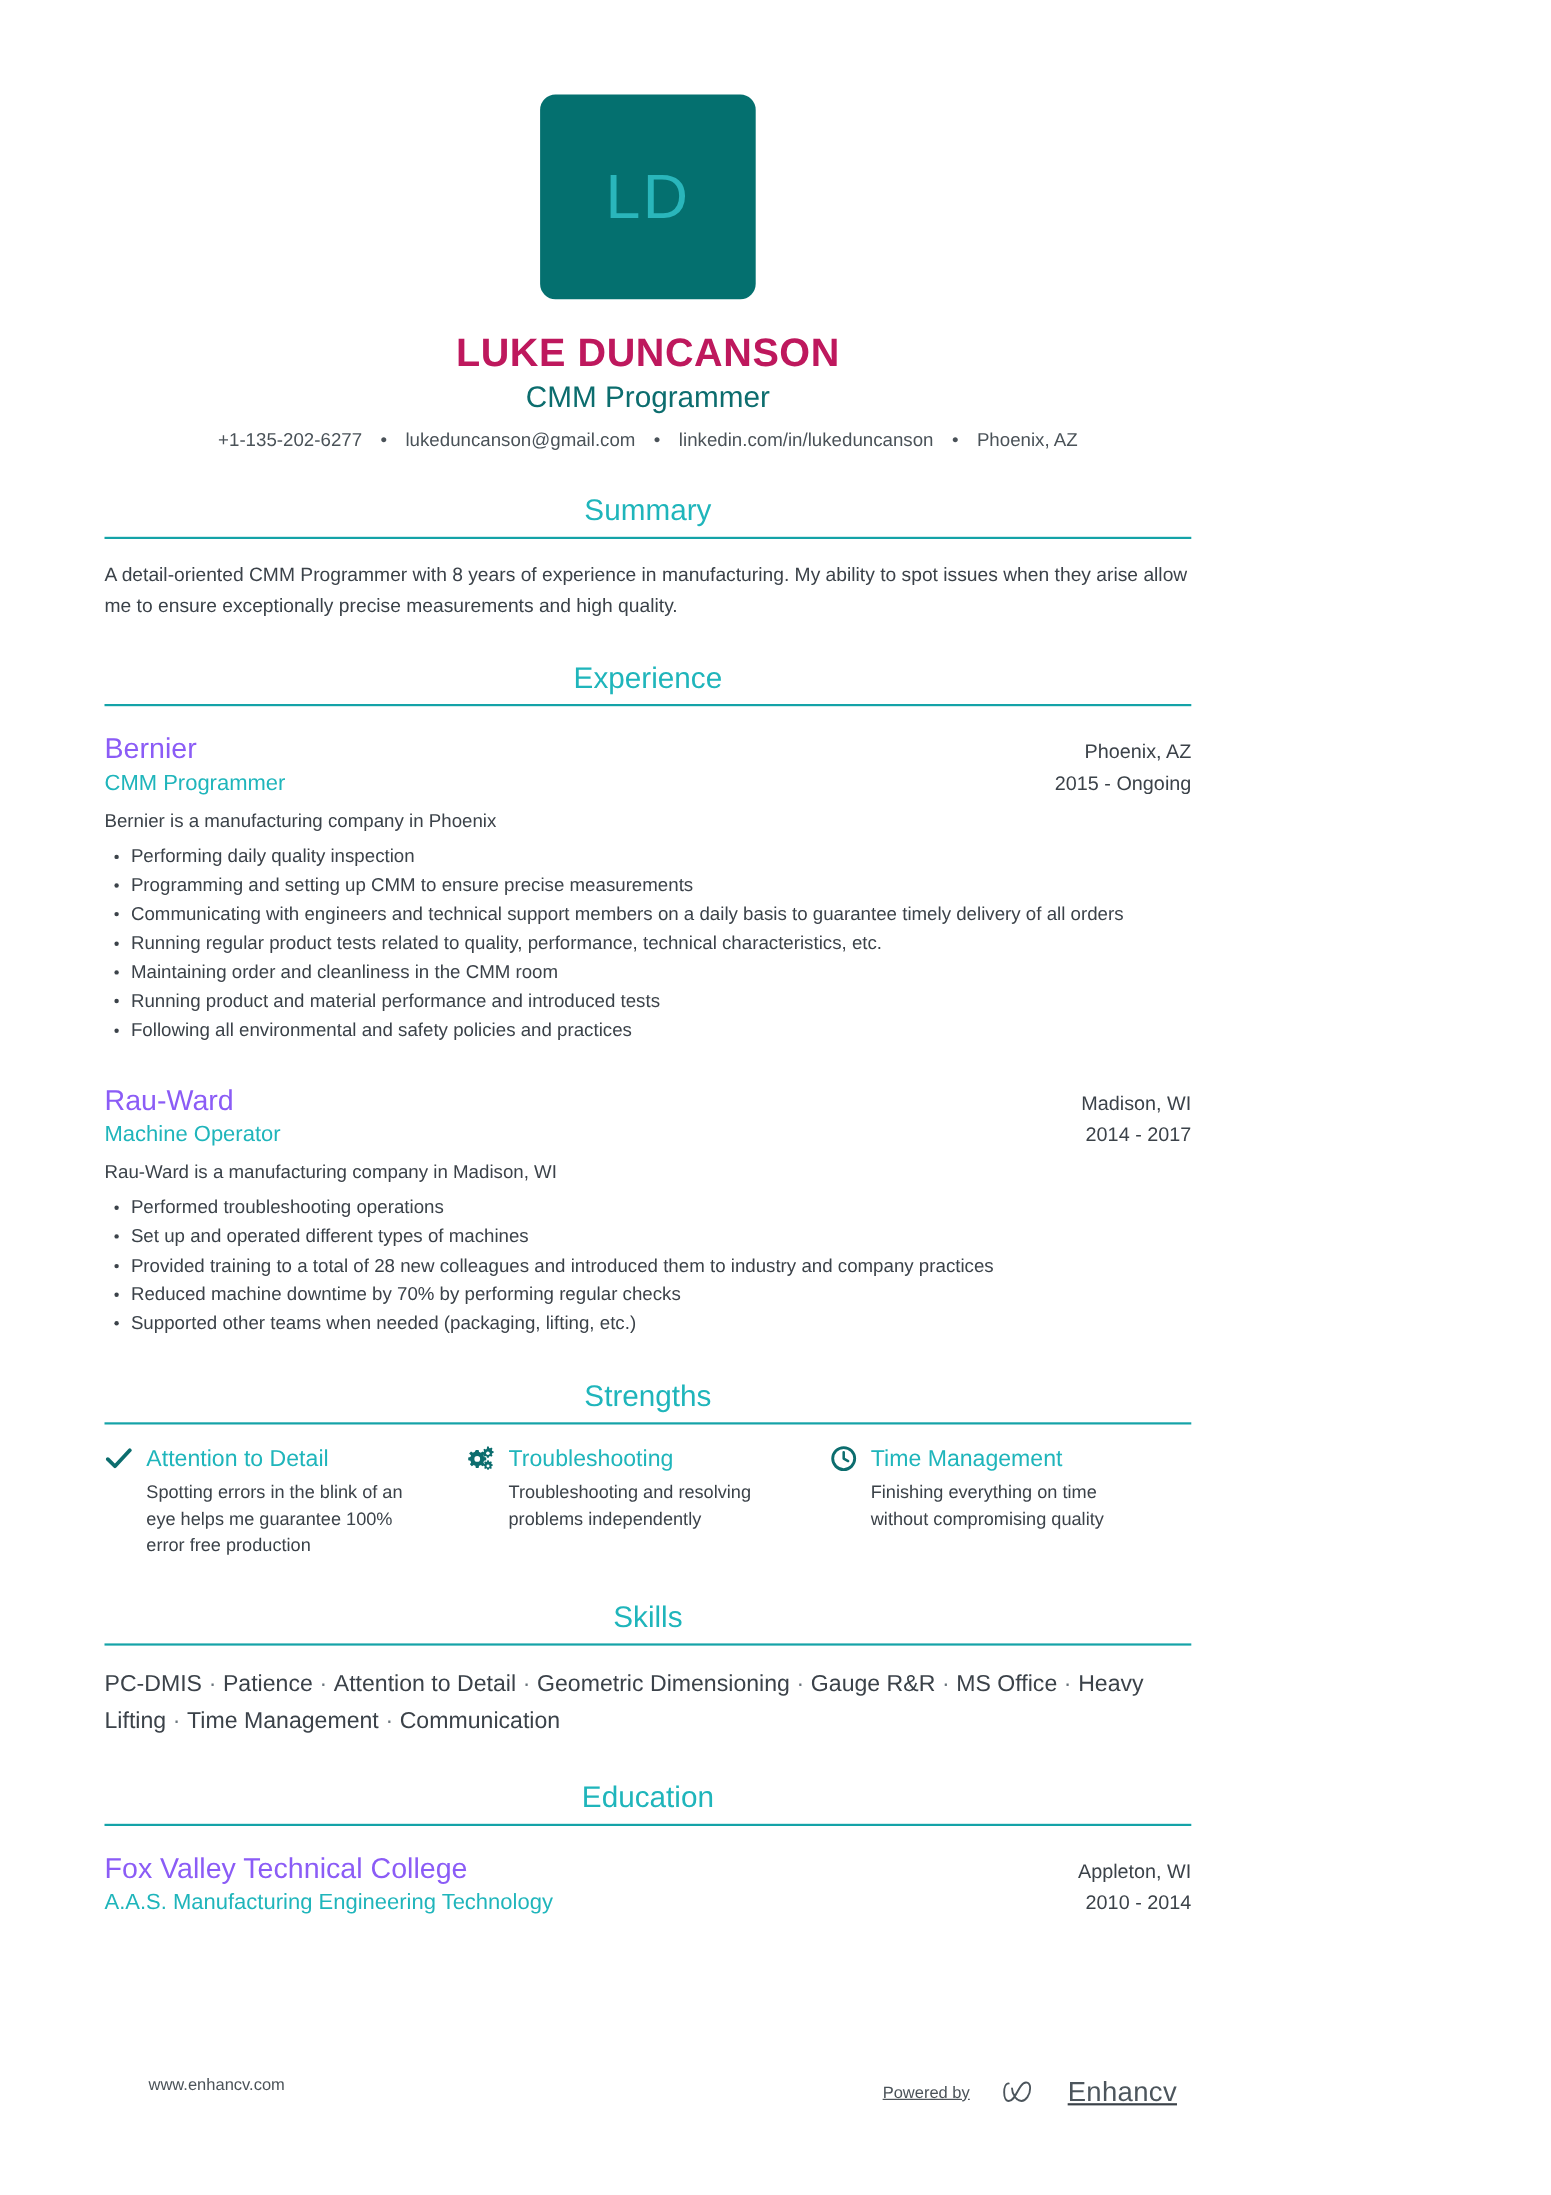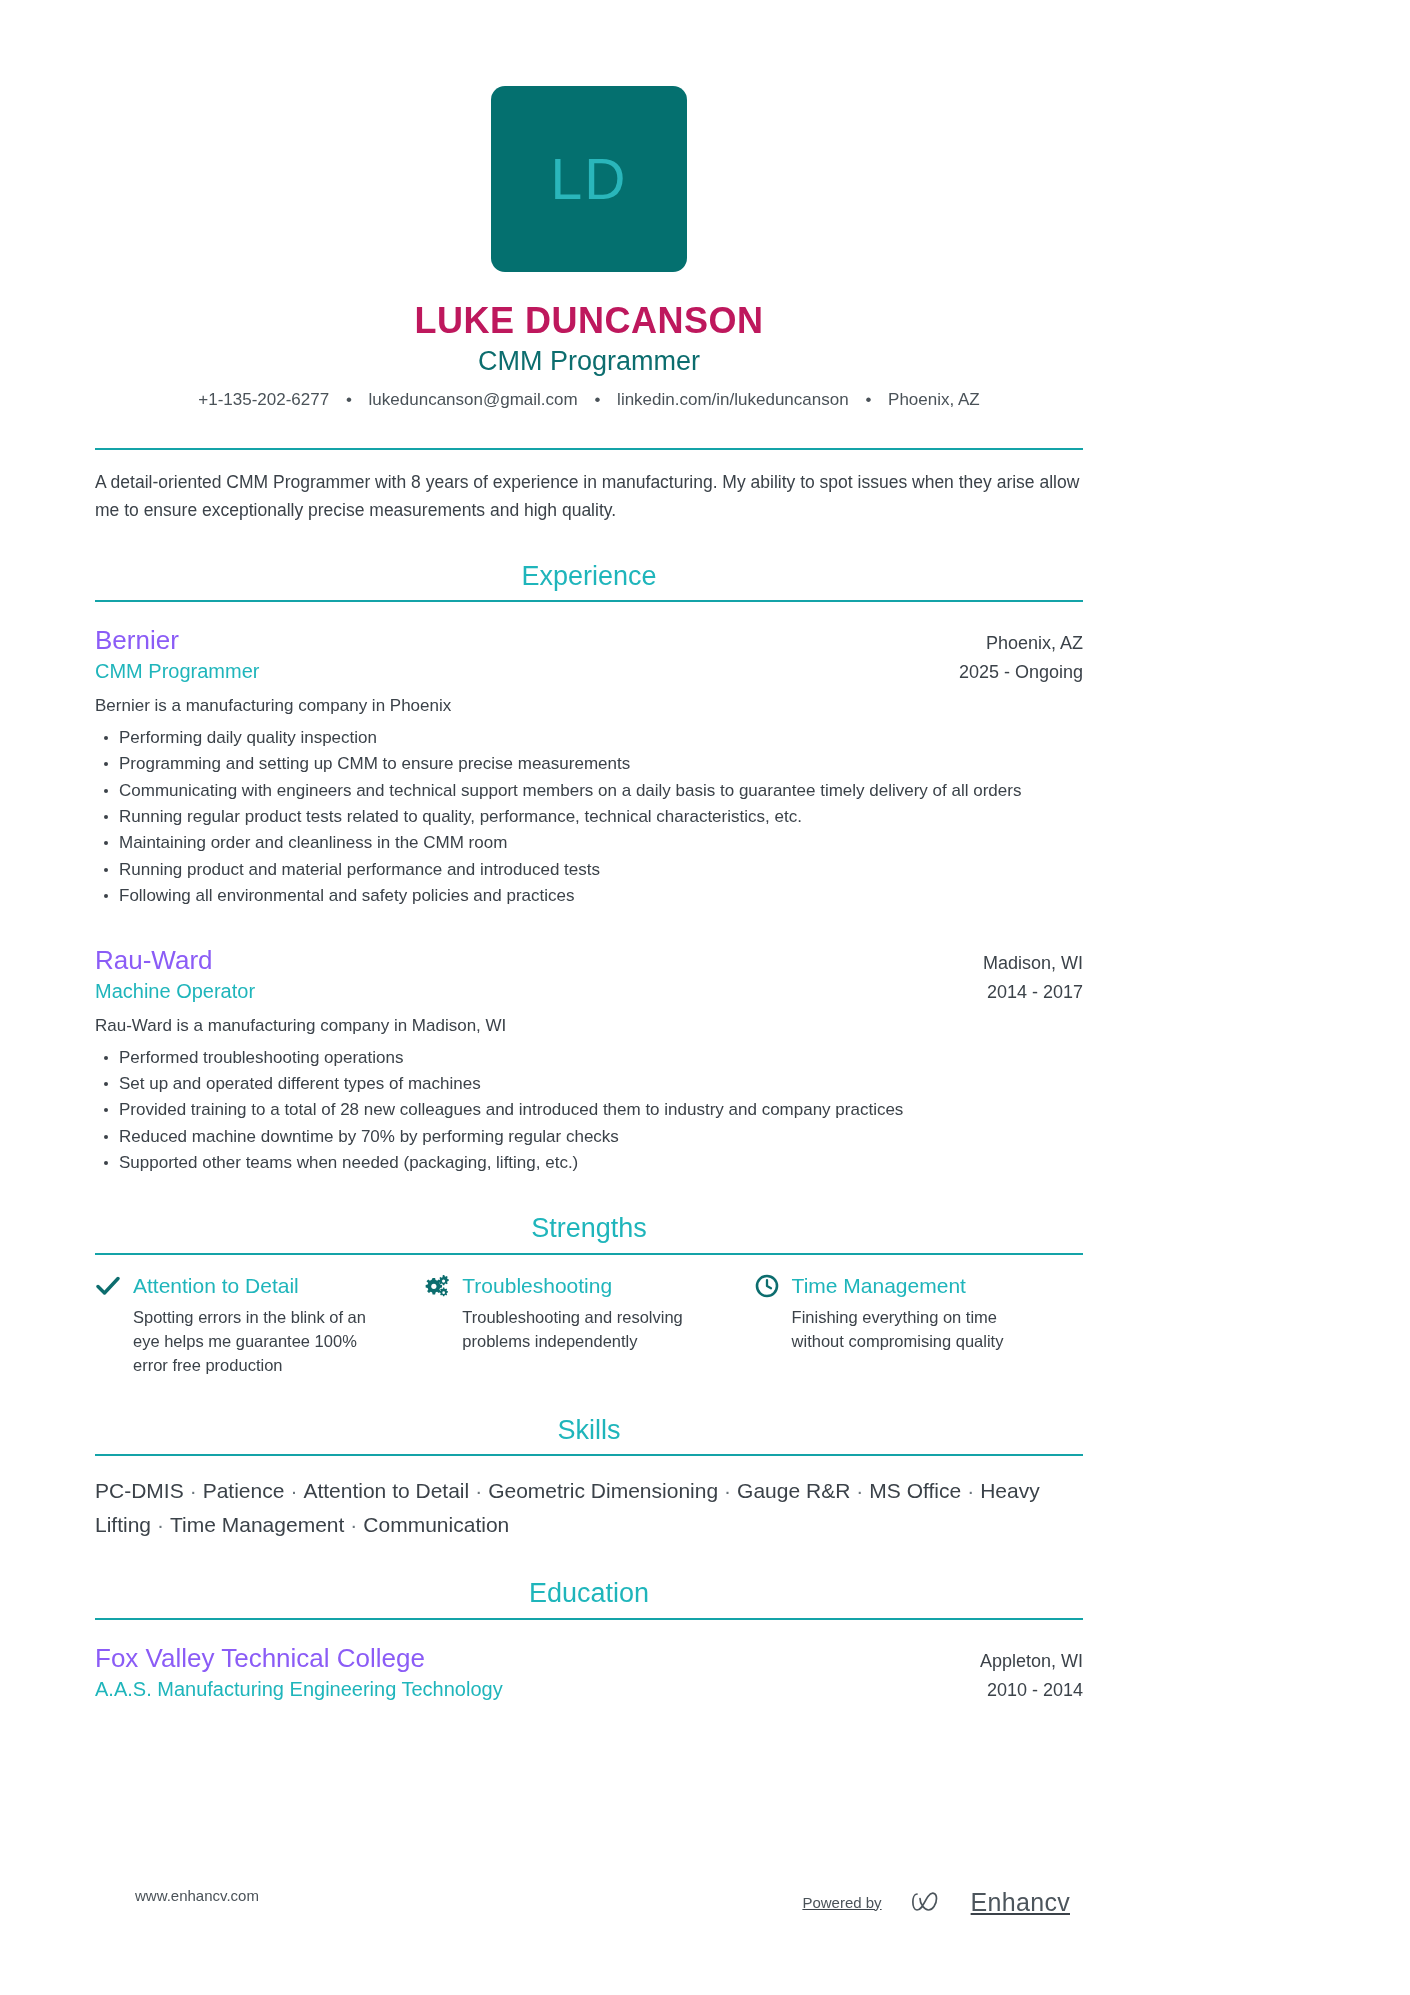--- a/index.html
+++ b/index.html
@@ -249,39 +249,40 @@
       <span class="contact-sep">•</span>
       <span>lukeduncanson@gmail.com</span>
       <span class="contact-sep">•</span>
       <span>linkedin.com/in/lukeduncanson</span>
       <span class="contact-sep">•</span>
       <span>Phoenix, AZ</span>
     </div>
   </div>
 
   <div class="section">
+    <div class="section-title">Summary</div>
     <div class="section-rule"></div>
     <div class="section-body">
       <p class="summary-text">A detail-oriented CMM Programmer with 8 years of experience in manufacturing. My ability to spot issues when they arise allow me to ensure exceptionally precise measurements and high quality.</p>
     </div>
   </div>
 
   <div class="section">
     <div class="section-title">Experience</div>
     <div class="section-rule"></div>
     <div class="section-body">
 
       <div class="entry">
         <div class="entry-row">
           <span class="entry-org">Bernier</span>
           <span class="entry-place">Phoenix, AZ</span>
         </div>
         <div class="entry-row sub">
           <span class="entry-role">CMM Programmer</span>
-          <span class="entry-dates">2025 - Ongoing</span>
+          <span class="entry-dates">2015 - Ongoing</span>
         </div>
         <div class="entry-desc">Bernier is a manufacturing company in Phoenix</div>
         <ul class="bullets">
           <li>Performing daily quality inspection</li>
           <li>Programming and setting up CMM to ensure precise measurements</li>
           <li>Communicating with engineers and technical support members on a daily basis to guarantee timely delivery of all orders</li>
           <li>Running regular product tests related to quality, performance, technical characteristics, etc.</li>
           <li>Maintaining order and cleanliness in the CMM room</li>
           <li>Running product and material performance and introduced tests</li>
           <li>Following all environmental and safety policies and practices</li>

